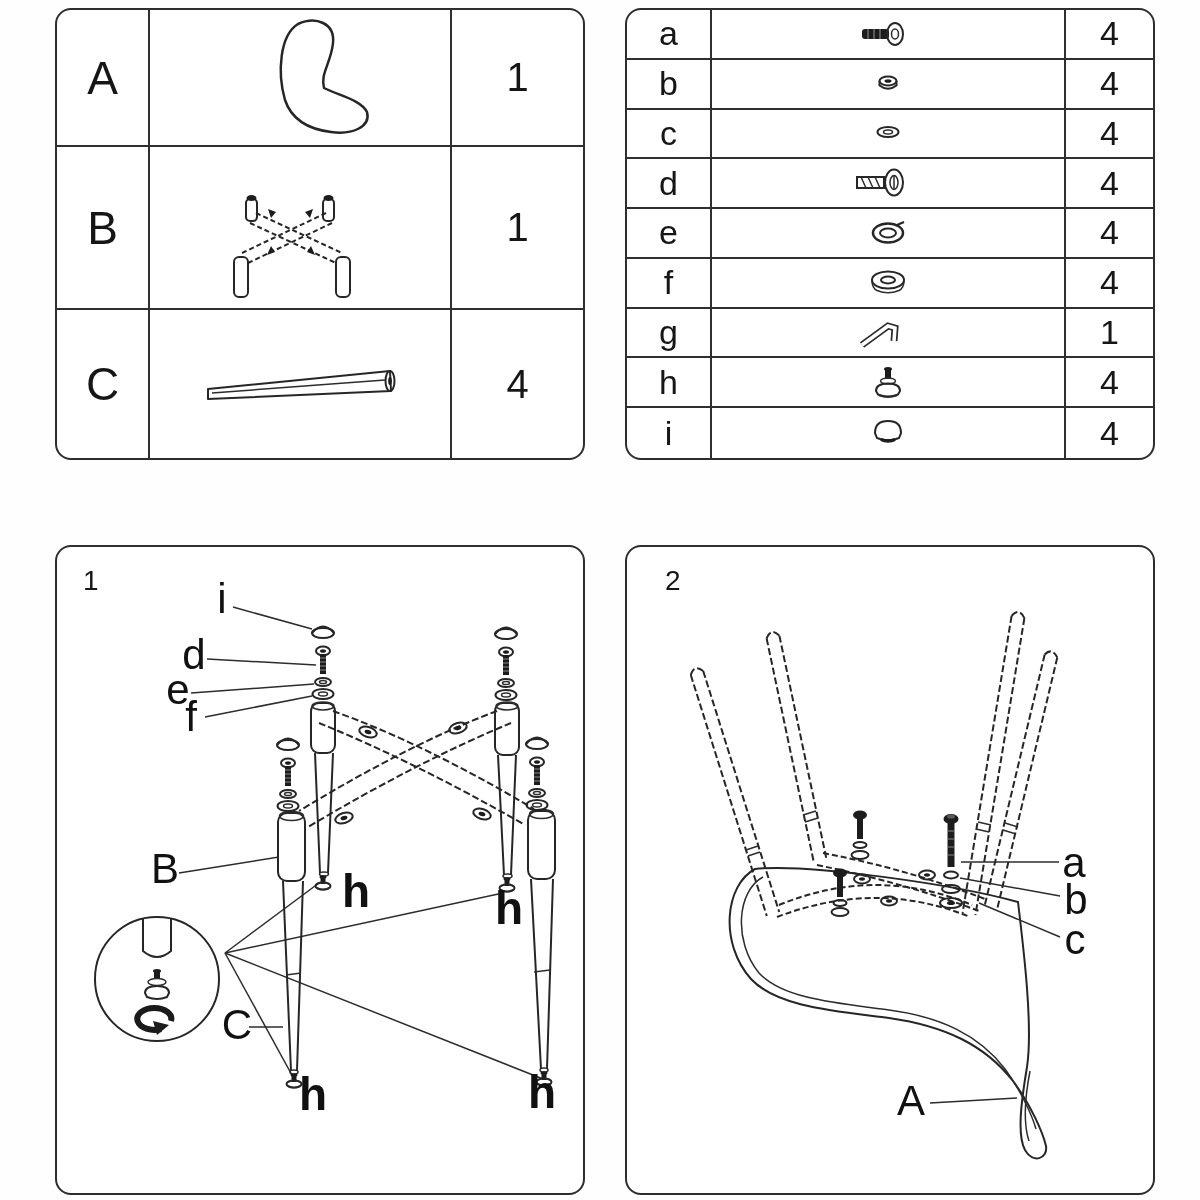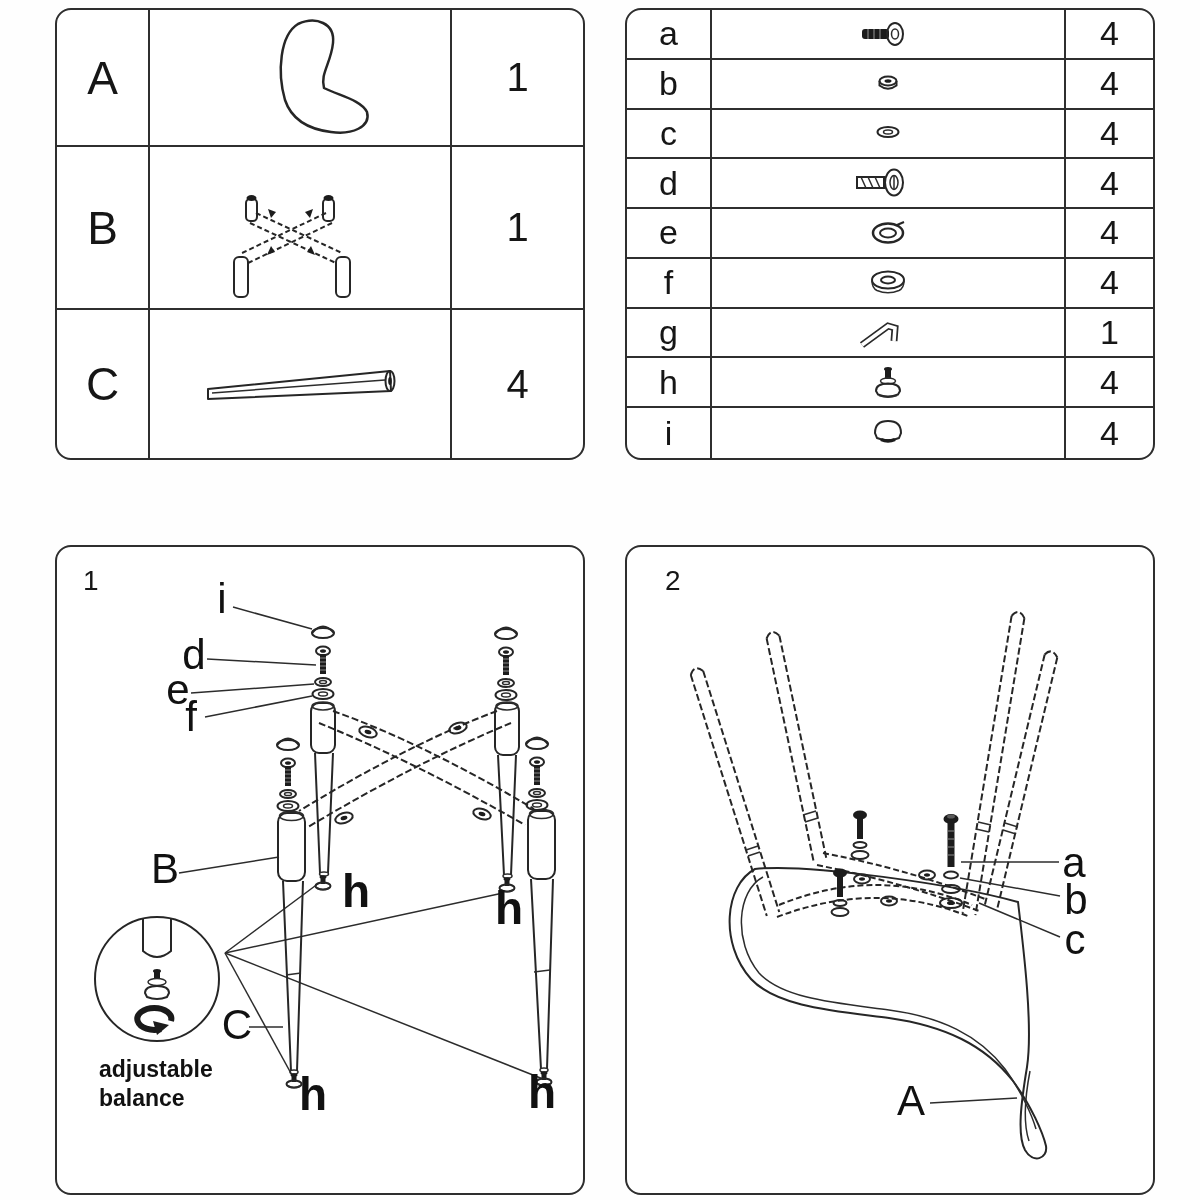--- a/index.html
+++ b/index.html
@@ -341,24 +341,20 @@
     <span class="callout big" style="left:165px; top:52px;">i</span>
     <span class="callout big" style="left:137px; top:108px;">d</span>
     <span class="callout big" style="left:121px; top:143px;">e</span>
     <span class="callout big" style="left:134px; top:170px;">f</span>
     <span class="callout big" style="left:108px; top:322px;">B</span>
     <span class="callout big" style="left:180px; top:478px;">C</span>
     <span class="callout hbold" style="left:299px; top:344px;">h</span>
     <span class="callout hbold" style="left:452px; top:361px;">h</span>
     <span class="callout hbold" style="left:256px; top:547px;">h</span>
     <span class="callout hbold" style="left:485px; top:545px;">h</span>
-    <div class="note" style="left:42px; top:508px;">
-      <div>adjustable</div>
-      <div>balance</div>
-    </div>
   </div>
 
   <div class="panel step2-panel">
     <svg class="step-svg" viewBox="0 0 526 646">
 
       <g>
         <path class="ink" d="M128,322 C98,338 92,396 124,432 C150,460 208,464 262,471 C318,479 358,498 386,534 C404,558 416,586 419,599 C421,612 406,617 398,603 C390,588 394,556 400,520 C406,480 397,405 391,355 C330,338 180,316 128,322 Z"></path>
         <path class="thin" d="M136,330 C110,344 106,394 132,426 C156,452 210,456 262,463 C314,470 352,488 378,522 C394,544 405,568 409,582"></path>
         <path class="thin" d="M402,594 C396,576 398,550 403,524"></path>
       </g>

